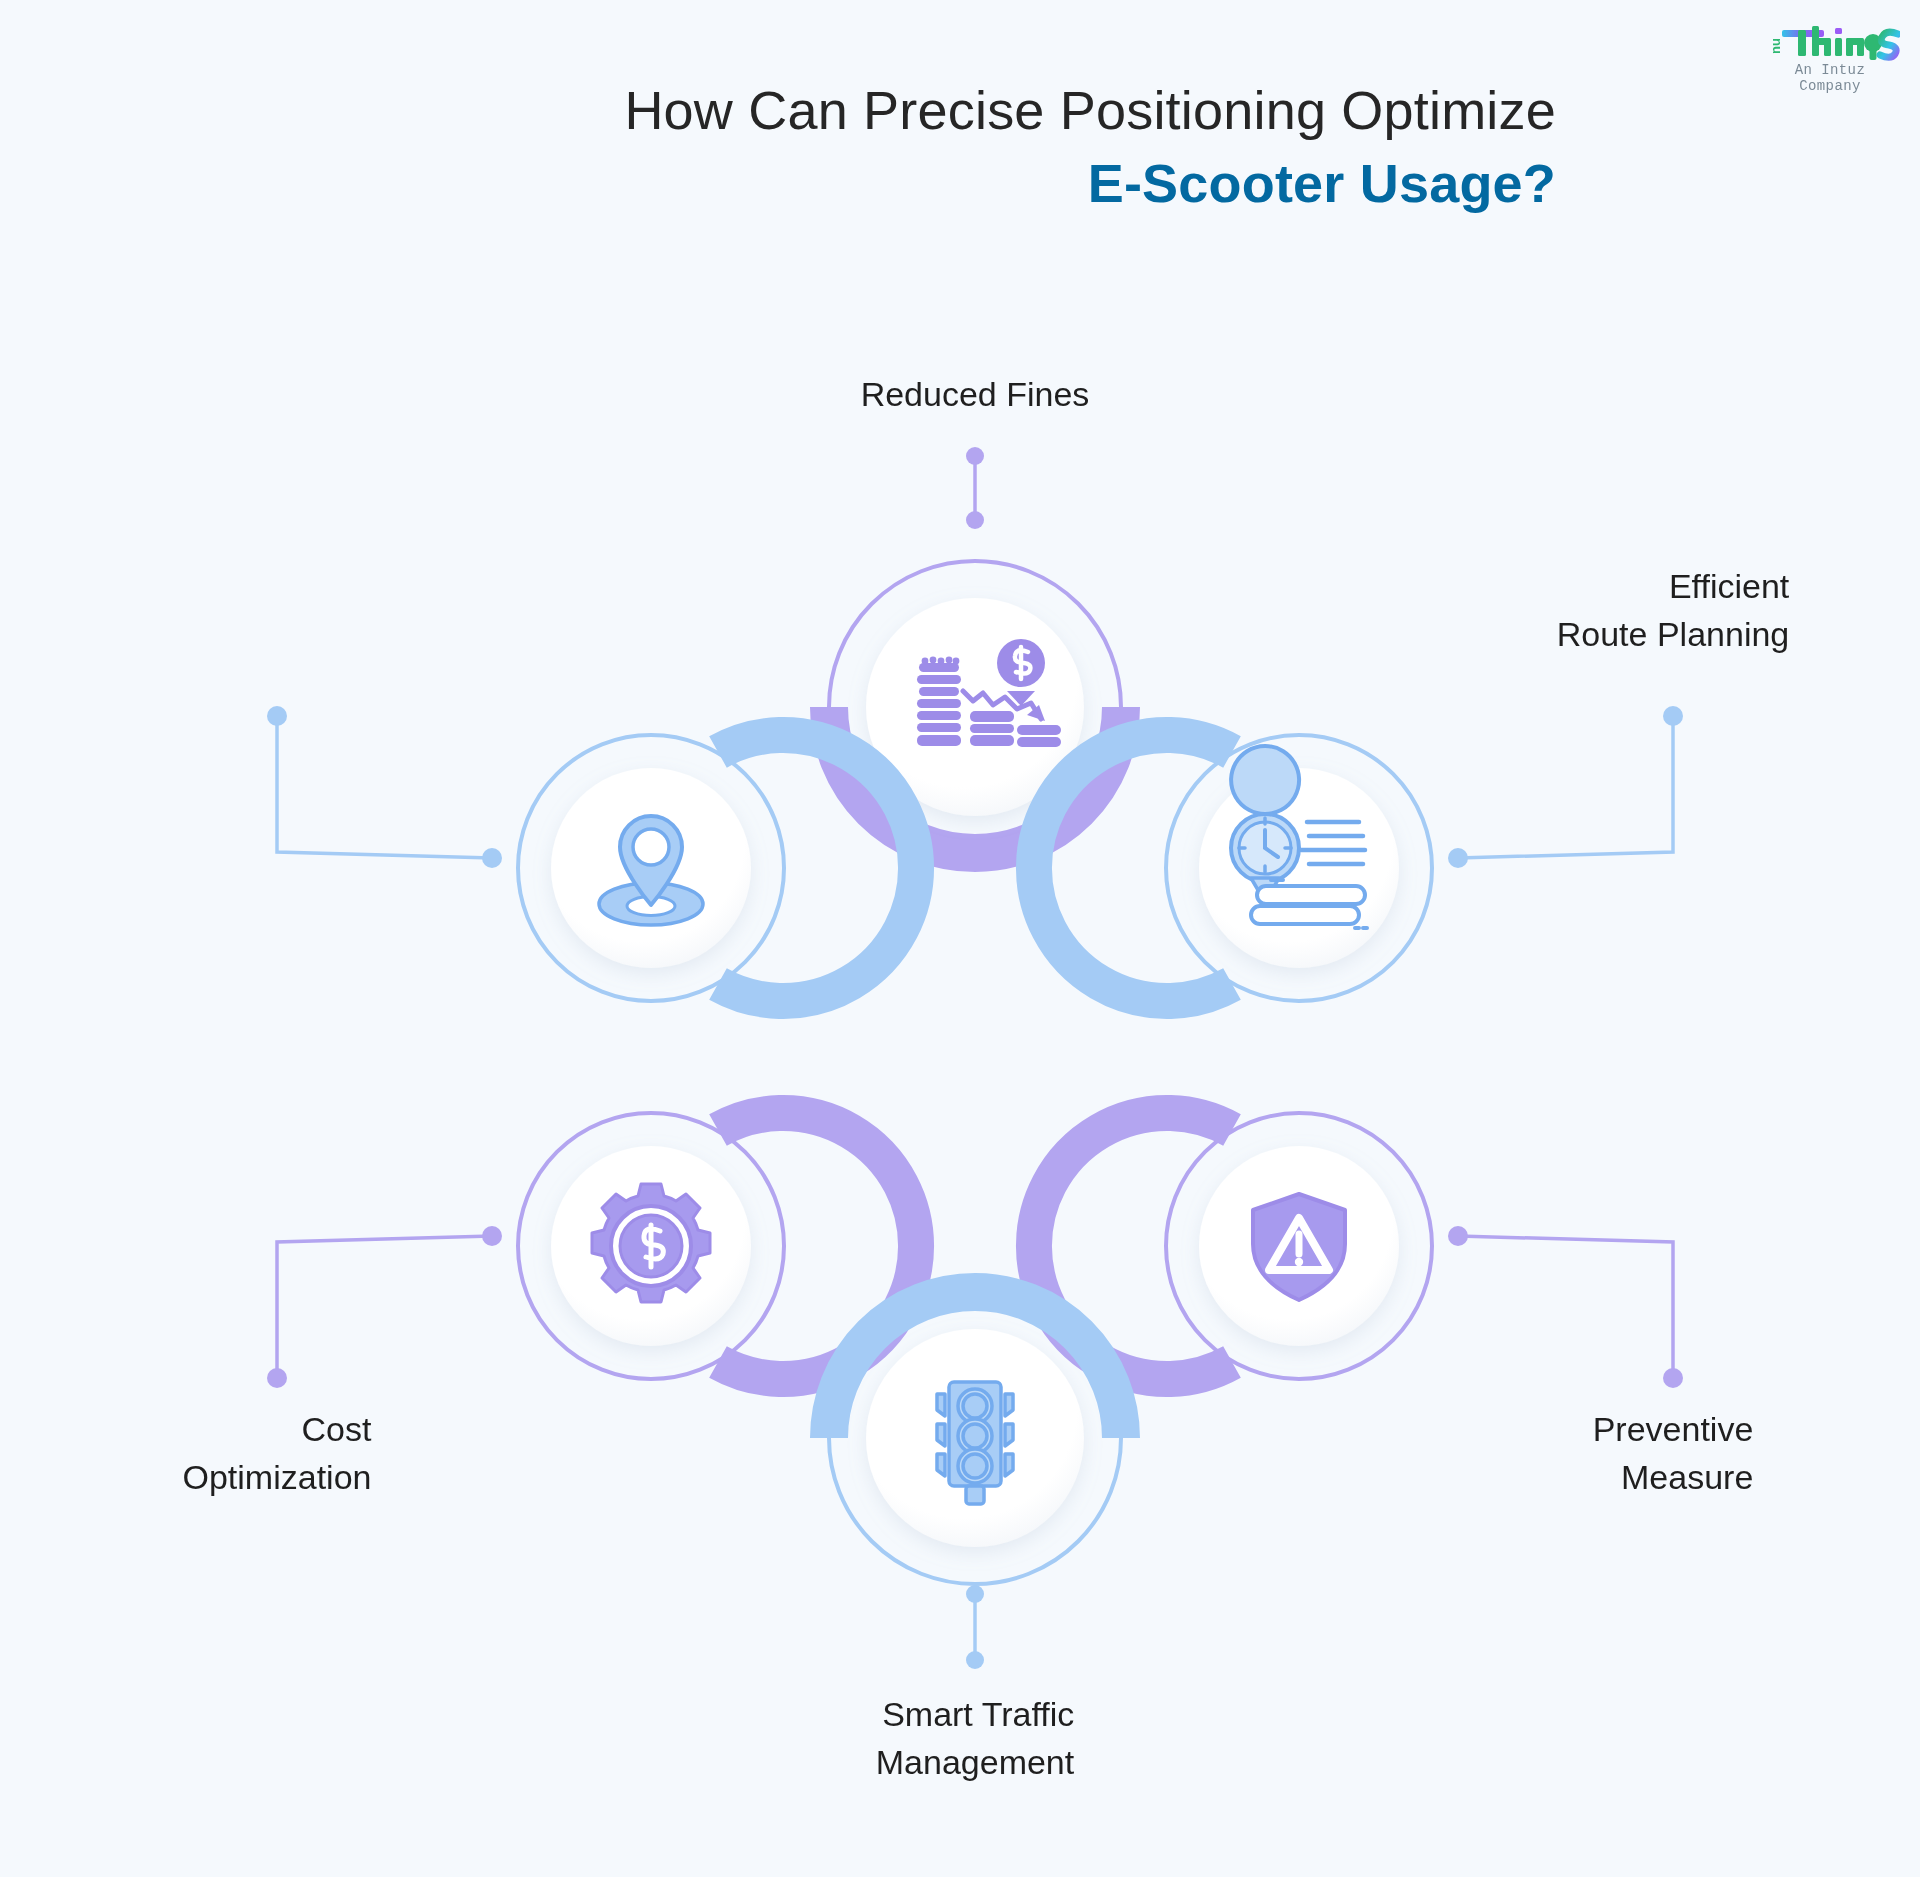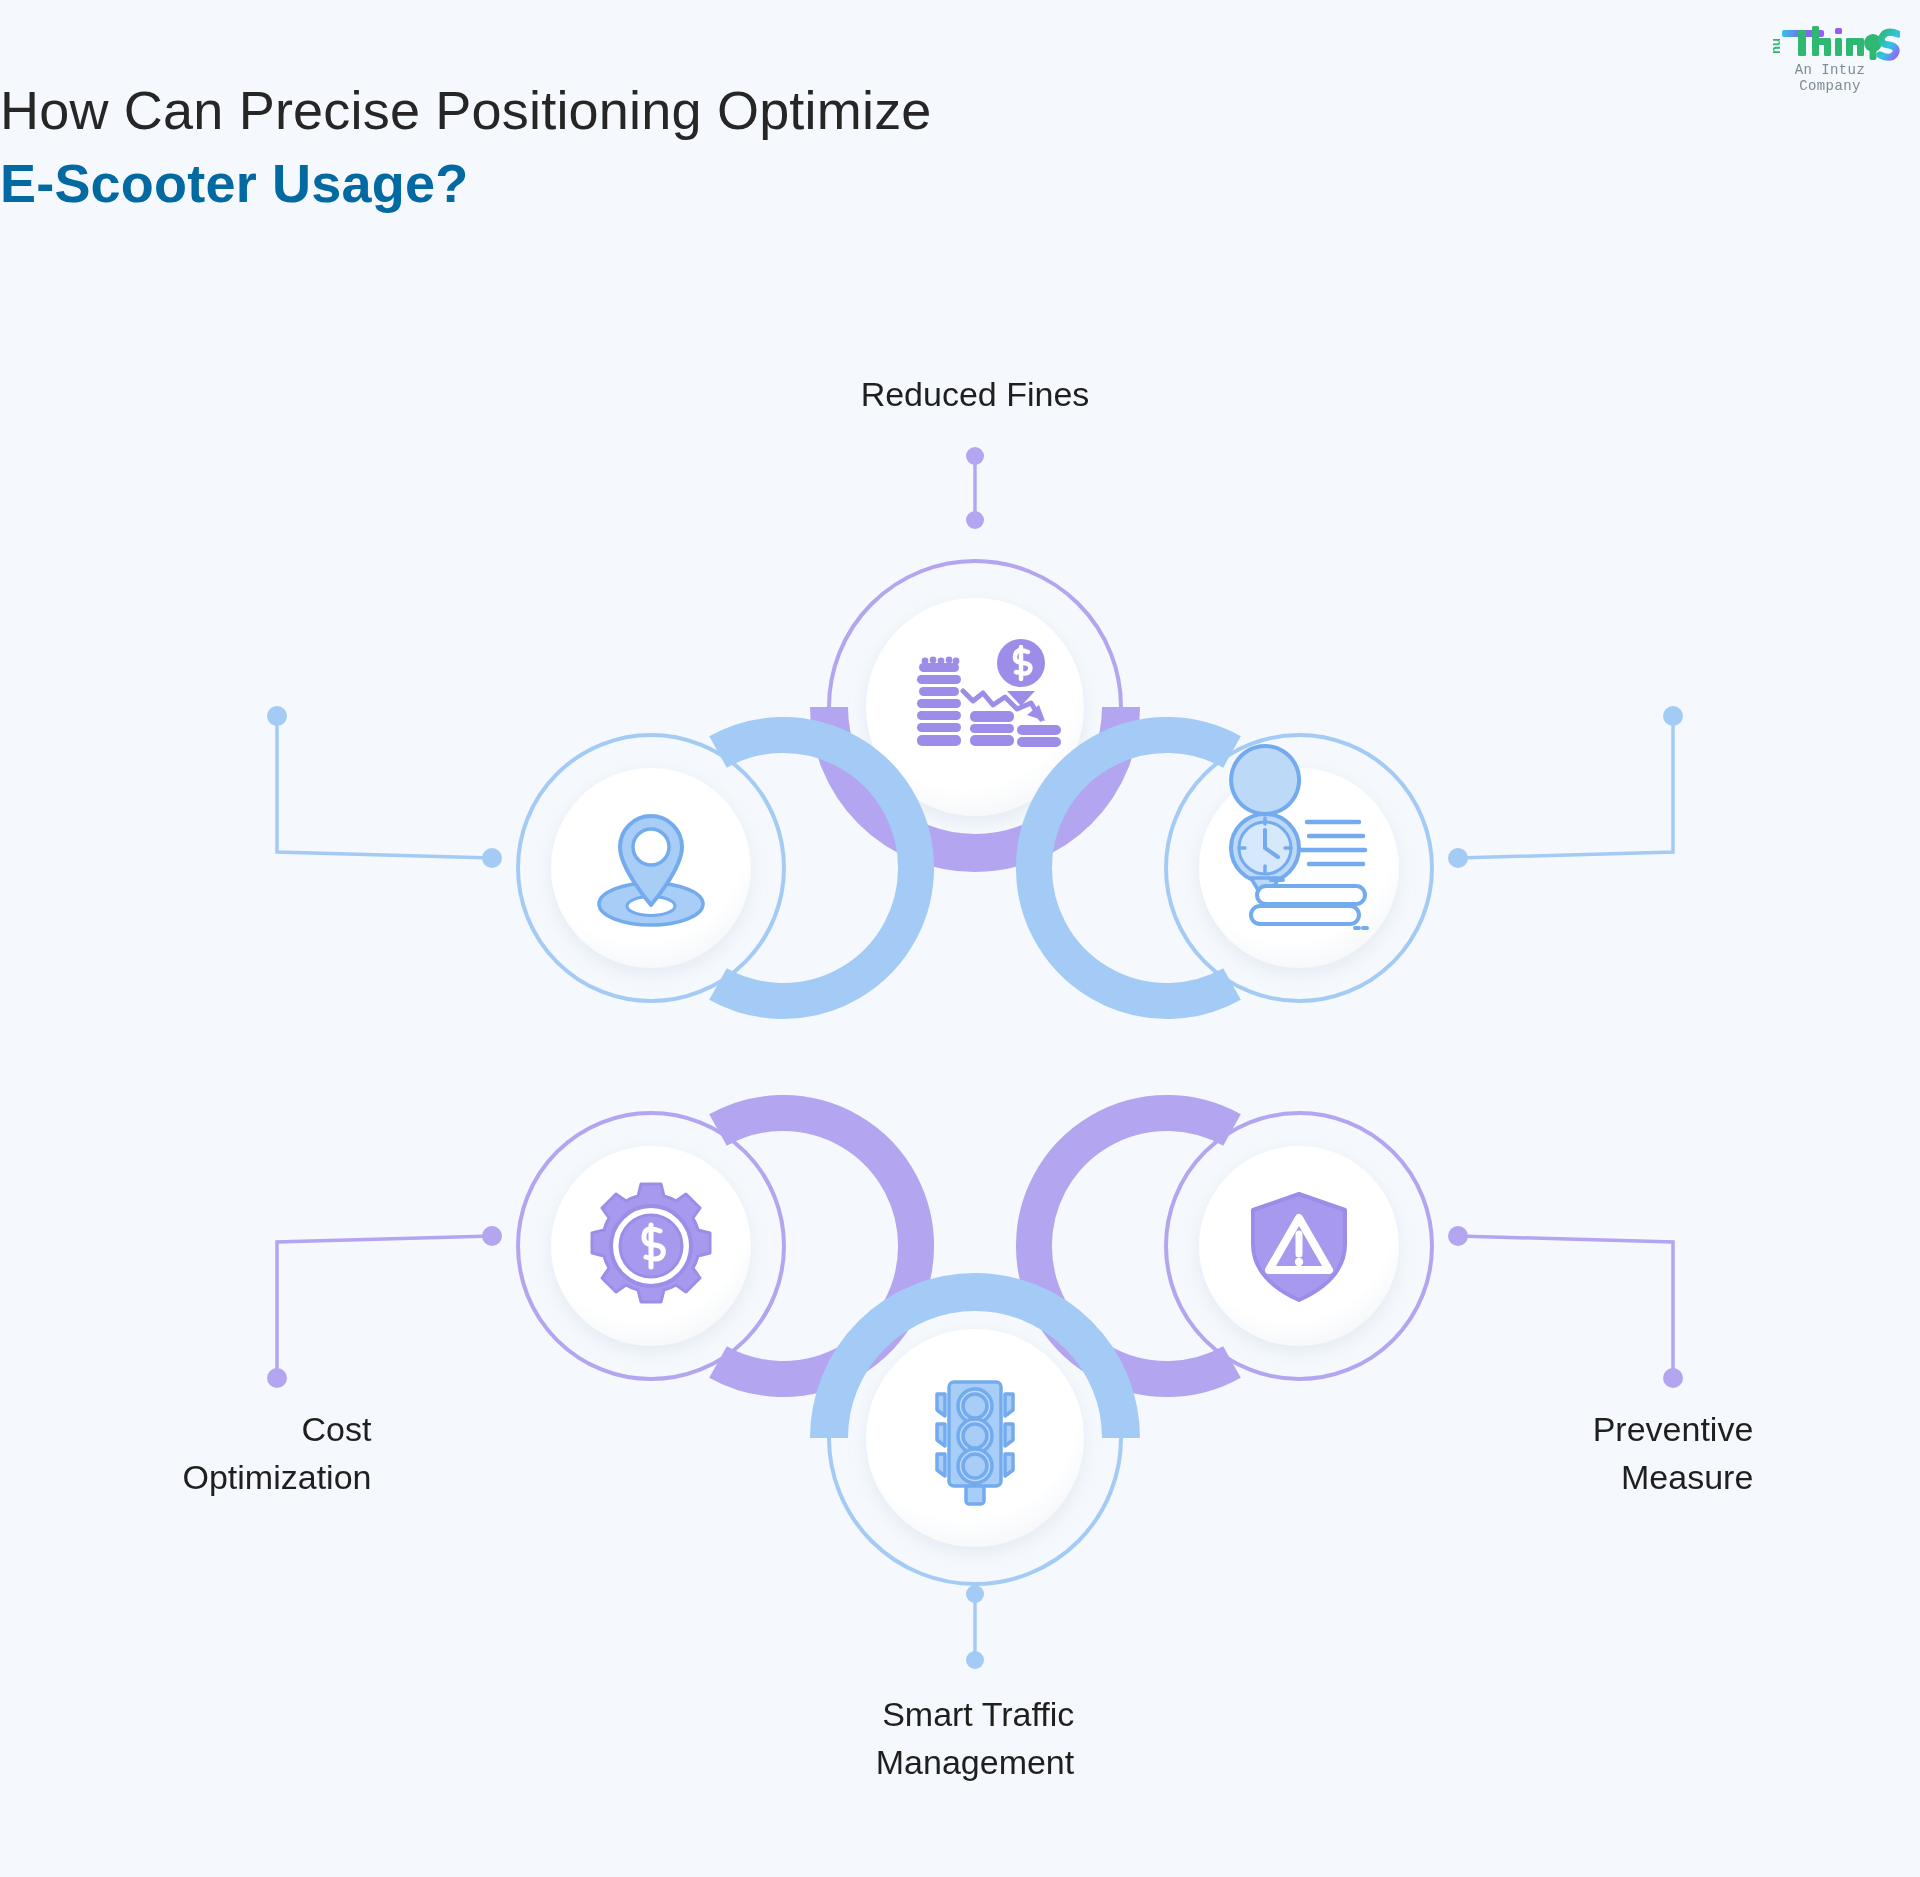--- a/index.html
+++ b/index.html
@@ -42,21 +42,21 @@
     margin-top: -2px;
     font-family: Liberation Mono, monospace;
   }
 
   
   .title-block {
     position: absolute;
     top: 78px;
     left: 0;
     width: 1556px;
-    text-align: left;
+    text-align: right;
   }
   .title-line1 {
     font-size: 54px;
     font-weight: 400;
     color: #262626;
     letter-spacing: 0.2px;
     line-height: 1.22;
   }
   .title-line2 {
     font-size: 54px;
@@ -330,20 +330,22 @@
         <path d="M38 -44 l-8 0 l0 22 l8 -6 z"></path>
         <path d="M38 -14 l-8 0 l0 22 l8 -6 z"></path>
         <path d="M38 16  l-8 0 l0 22 l8 -6 z"></path>
       </g>
     </g>
   </svg>
 
   <div class="node-label lbl-center" style="left:975px; top:370px;">Reduced Fines</div>
 
 
+  <div class="node-label lbl-center" style="left:1673px; top:562px;">Efficient
+Route Planning</div>
 
   <div class="node-label lbl-center" style="left:277px; top:1405px;">Cost
 Optimization</div>
 
   <div class="node-label lbl-center" style="left:1673px; top:1405px;">Preventive
 Measure</div>
 
   <div class="node-label lbl-center" style="left:975px; top:1690px;">Smart Traffic
 Management</div>
 

